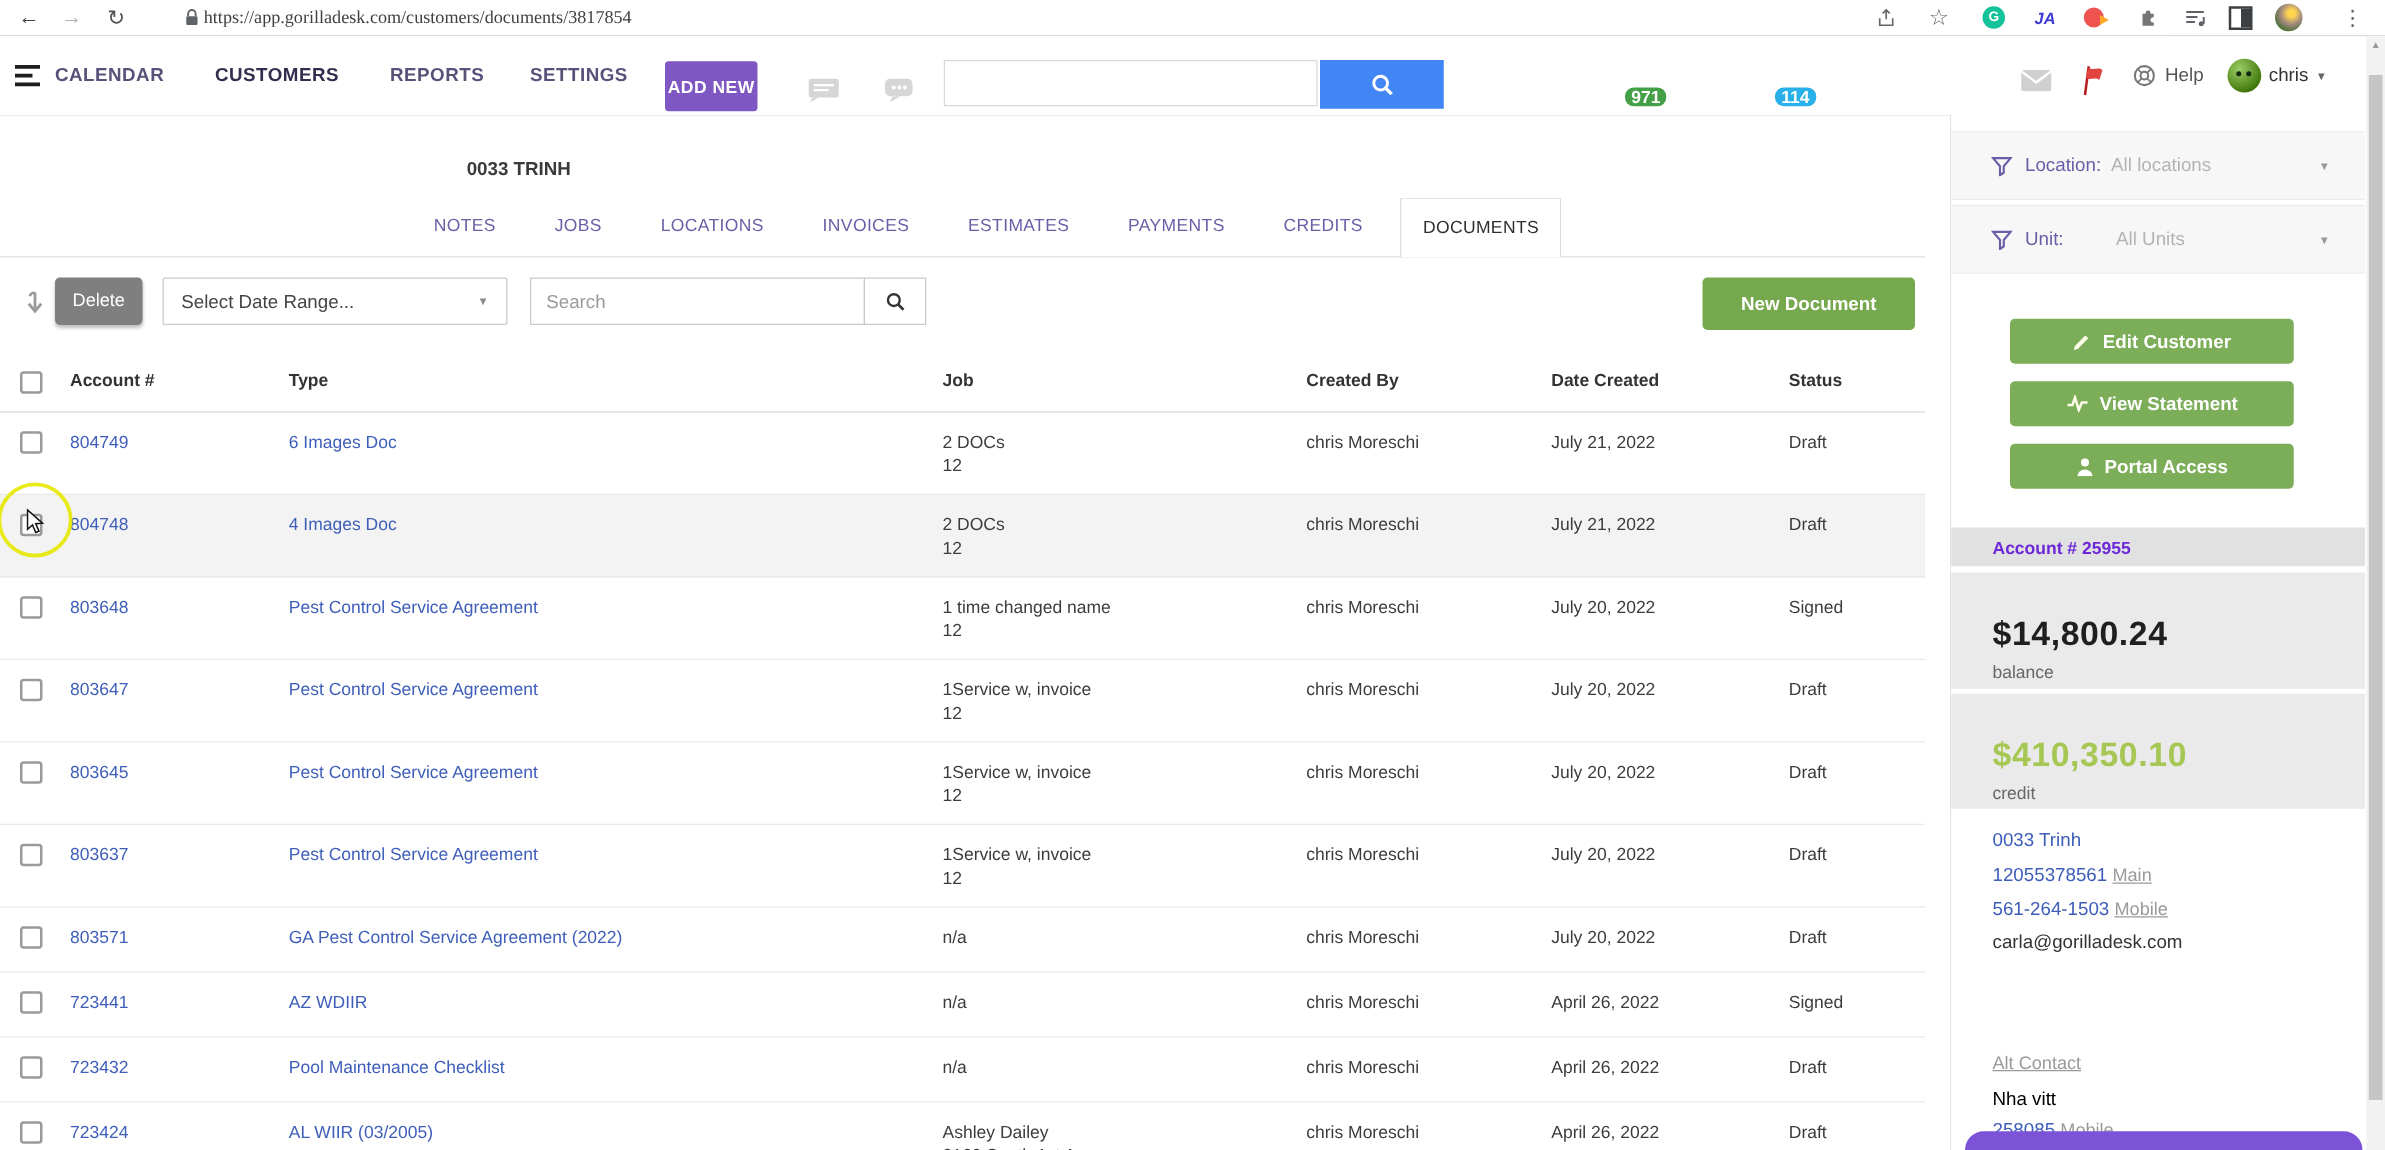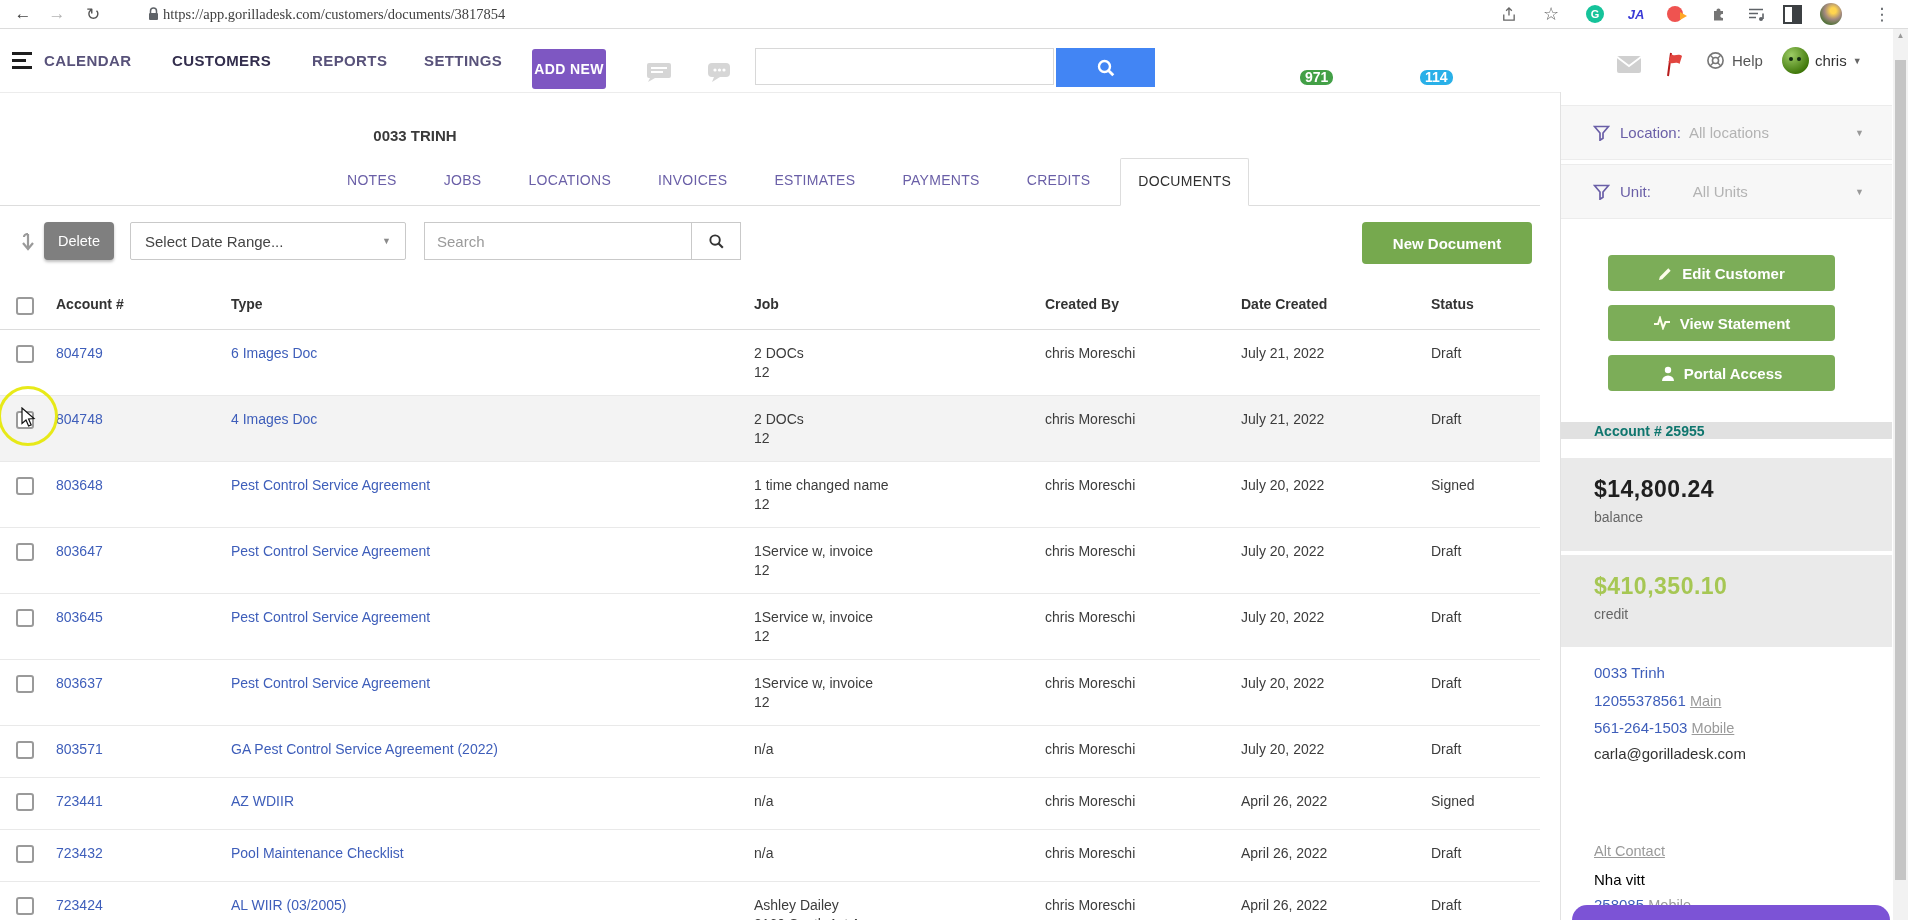--- a/index.html
+++ b/index.html
@@ -68,23 +68,23 @@
   
   .side-divider{position:absolute;left:1560px;top:92px;width:1px;height:828px;background:#e2e2e2;}
   .sidebar{position:absolute;left:1561px;top:92px;width:331px;height:828px;background:#fff;}
   .filter-box{position:absolute;left:0;width:331px;height:53px;background:#f7f7f7;border-top:1px solid #ececec;border-bottom:1px solid #ececec;
               display:flex;align-items:center;cursor:pointer;}
   .filter-box .flabel{color:#6a5fa7;font-size:15px;margin-left:10px;}
   .filter-box .fvalue{color:#b3b3b3;font-size:15px;margin-left:8px;}
   .filter-box .caret{position:absolute;right:28px;color:#999;}
   .side-btn{position:absolute;left:47px;width:227px;height:36px;background:#7cad58;border:none;border-radius:4px;color:#fff;font-size:15px;font-weight:bold;
             display:flex;align-items:center;justify-content:center;gap:9px;cursor:pointer;}
-  .account-band{position:absolute;left:0;top:330px;width:331px;height:17px;background:#e1e1e1;display:flex;align-items:center;font-size:14px;font-weight:bold;color:#0f766e;padding-left:33px;box-sizing:border-box;}
+  .account-band{position:absolute;left:0;top:330px;width:331px;height:31px;background:#e1e1e1;display:flex;align-items:center;font-size:14px;font-weight:bold;color:#6d28d9;padding-left:33px;box-sizing:border-box;}
   .money-box{position:absolute;left:0;width:331px;background:#eaeaea;padding:18px 0 0 33px;box-sizing:border-box;}
-  .money-amount{font-size:23px;font-weight:bold;color:#1f1f1f;letter-spacing:.5px;}
+  .money-amount{font-size:27px;font-weight:bold;color:#1f1f1f;letter-spacing:.5px;margin-top:16px;}
   .money-amount.green{color:#a6c754;}
   .money-label{font-size:14px;color:#666;margin-top:6px;}
   .c-line{position:absolute;left:33px;font-size:15px;white-space:nowrap;}
   .gray-label{color:#9a9a9a;text-decoration:underline;font-size:14.5px;cursor:pointer;}
   .chip{display:inline-block;background:#e2e2e2;border:1px solid #d5d5d5;border-radius:4px;color:#555;font-size:14px;padding:8px 15px;margin-right:10px;cursor:pointer;}
   .purple-bar{position:absolute;left:1572px;top:905px;width:318px;height:15px;background:#7c53d6;border-radius:16px 16px 0 0;z-index:5;}
   
   .scrollbar{position:absolute;left:1893px;top:29px;width:15px;height:891px;background:#f2f2f2;}
   .scroll-up{position:absolute;left:0;top:2px;width:15px;text-align:center;font-size:8px;color:#9a9a9a;}
   .scroll-thumb{position:absolute;left:2px;top:31px;width:11px;height:820px;background:#c5c5c5;cursor:pointer;}

